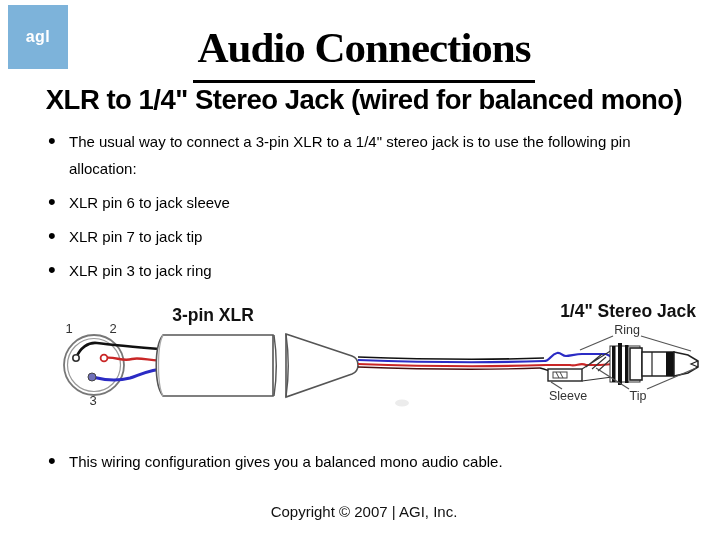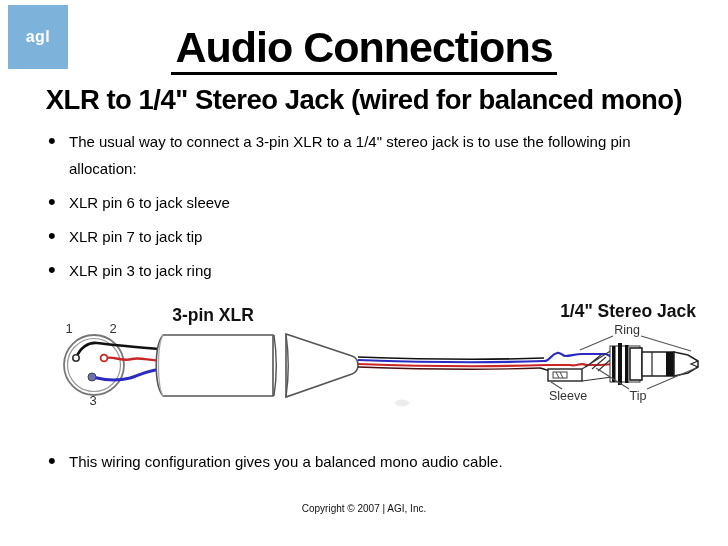--- a/index.html
+++ b/index.html
@@ -8,21 +8,21 @@
     font-family:"Liberation Sans", sans-serif; color:#000; overflow:hidden;
   }
   .logo {
     position:absolute; left:8px; top:5px; width:60px; height:64px;
     background:#7db3da; display:flex; align-items:center; justify-content:center;
   }
   .logo span { color:#fff; font-size:16px; font-weight:bold; letter-spacing:0.5px; }
   .title-wrap { position:absolute; top:24px; left:0; right:0; text-align:center; }
   .title {
     display:inline-block; font-size:43px; font-weight:bold; letter-spacing:-1px;
-    border-bottom:3px solid #000; padding:0 4px 1px 4px; line-height:1.1;
+    border-bottom:3px solid #000; padding:0 4px 9px 4px; line-height:1.1;font-family:Liberation Serif, serif;
   }
   .subtitle {
     position:absolute; top:84px; left:0; right:0; text-align:center;
     font-size:27.5px; font-weight:bold; letter-spacing:-0.5px; white-space:nowrap;
   }
   .bullets { position:absolute; top:128px; left:48px; width:600px; }
   .closing { position:absolute; top:448px; left:48px; width:600px; }
   .bullets ul, .closing ul { list-style:none; margin:0; padding:0; }
   .bullets li, .closing li {
     position:relative; padding-left:21px; font-size:15px; line-height:27px;
@@ -31,21 +31,21 @@
   .bullets li::before, .closing li::before {
     content:"\2022"; position:absolute; left:0; top:-1px; font-size:22px;
   }
   .diagram { position:absolute; top:288px; left:0; }
   .diagram text { font-family:"Liberation Sans", sans-serif; }
   .dlabel-bold { font-size:17.5px; font-weight:bold; fill:#111; }
   .dlabel-small { font-size:12.5px; fill:#333; }
   .dlabel-num { font-size:13px; fill:#333; }
   .footer {
     position:absolute; top:503px; left:0; right:0; text-align:center;
-    font-size:10px; color:#111;
+    font-size:15px; color:#111;
   }
 </style>
 </head>
 <body>
 
 <div class="slide">
 
   <div class="logo">
     <span>agl</span>
   </div>

